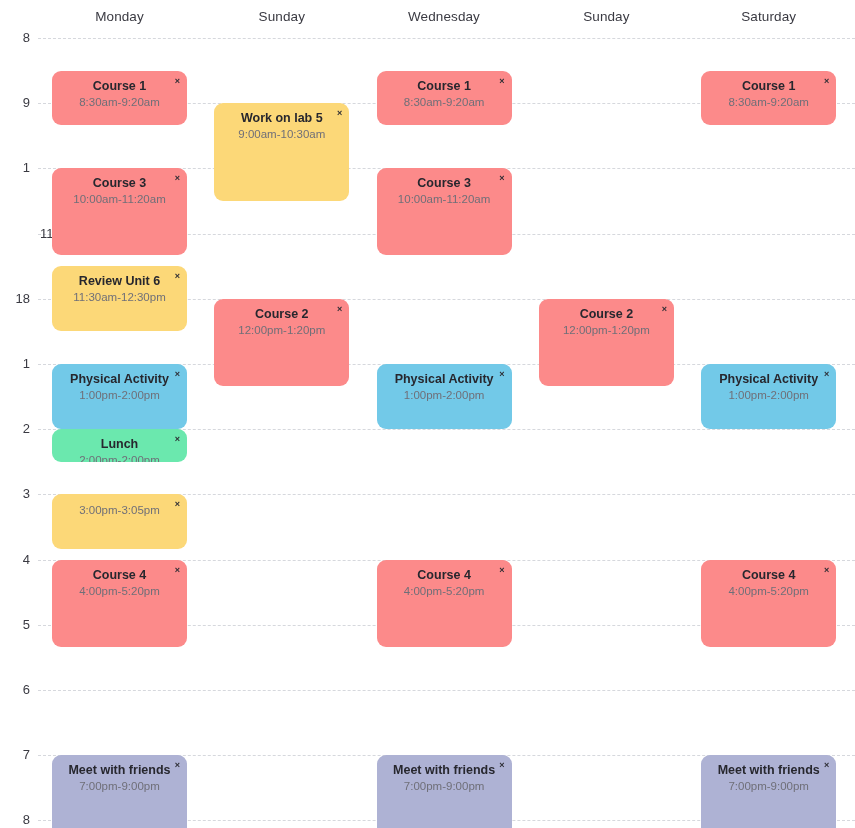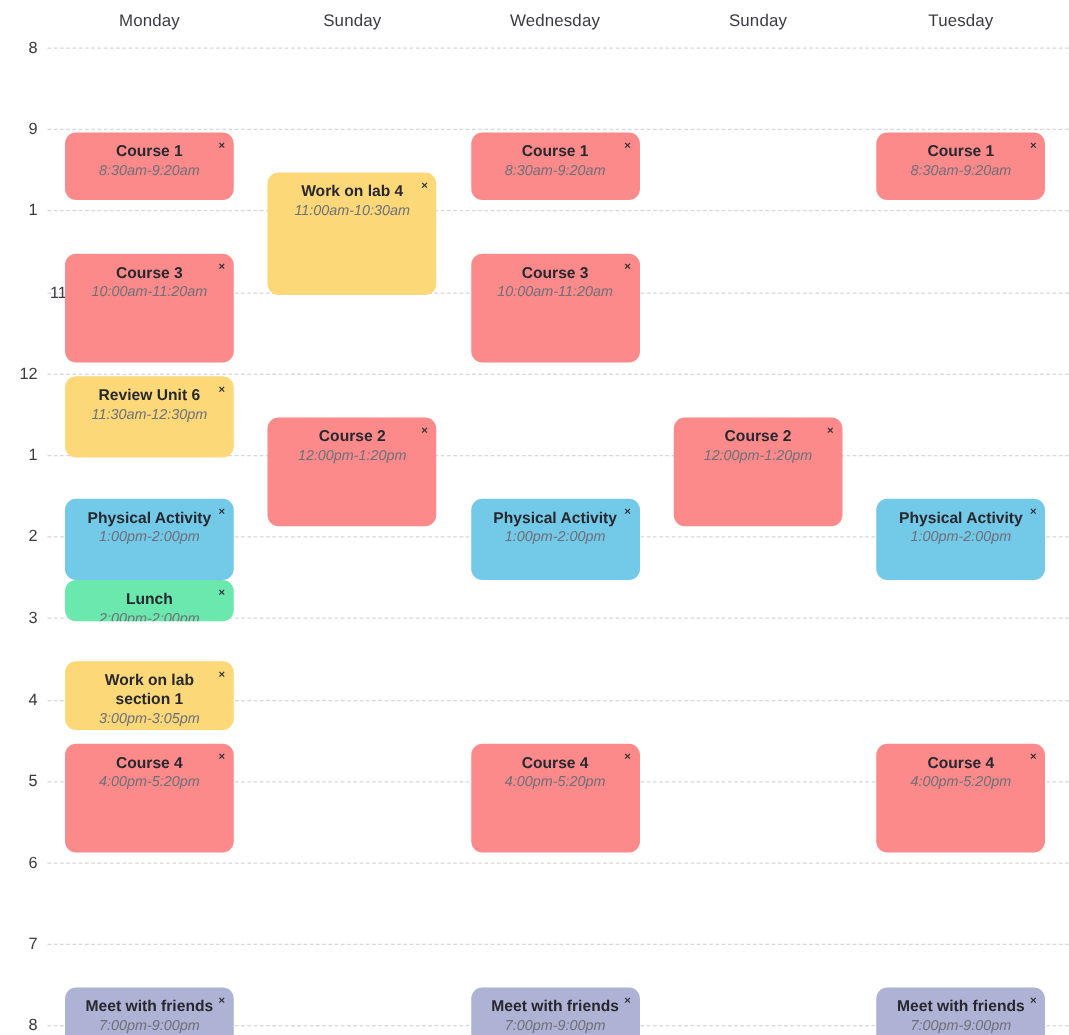--- a/index.html
+++ b/index.html
@@ -46,38 +46,36 @@
     color: #3a3a42;
     line-height: 14px;
   }
 
   
   .event {
     position: absolute;
     border-radius: 9px;
     padding: 8px 7px 0 7px;
     overflow: hidden;
-    margin-top: 35px;
   }
   .event-title {
     font-size: 12.5px;
     font-weight: bold;
     color: #27272e;
     text-align: center;
     line-height: 15px;
     padding: 0 9px;
   }
   .event-time {
     font-size: 11.5px;
     color: #6f6f78;
     text-align: center;
     line-height: 15px;
     margin-top: 1px;
     white-space: nowrap;
-    font-style: italic;
   }
   .event-close {
     position: absolute;
     top: 3px;
     right: 5px;
     font-size: 9px;
     font-weight: bold;
     color: #2c2c33;
     line-height: 10px;
     cursor: pointer;
@@ -86,33 +84,33 @@
 </style>
 </head>
 <body>
 
 <div id="calendar">
   <div class="day-header-row">
       <div class="day-header" style="left: 51.5px;">Monday</div>
       <div class="day-header" style="left: 213.8px;">Sunday</div>
       <div class="day-header" style="left: 376px;">Wednesday</div>
       <div class="day-header" style="left: 538.4px;">Sunday</div>
-      <div class="day-header" style="left: 700.7px;">Tuesday</div>
+      <div class="day-header" style="left: 700.7px;">Saturday</div>
     </div>
   <div id="gridlines">
       <div class="hour-line" style="top: 38px; border-top-color: rgb(214, 216, 221);"></div>
       <div class="hour-label" style="top: 31px;">8</div>
       <div class="hour-line" style="top: 103.2px; border-top-color: rgb(214, 216, 221);"></div>
       <div class="hour-label" style="top: 96.2px;">9</div>
       <div class="hour-line" style="top: 168.4px; border-top-color: rgb(214, 216, 221);"></div>
       <div class="hour-label" style="top: 161.4px;">1</div>
       <div class="hour-line" style="top: 233.6px; border-top-color: rgb(214, 216, 221);"></div>
       <div class="hour-label" style="top: 226.6px; padding-left: 40px;">11</div>
       <div class="hour-line" style="top: 298.8px; border-top-color: rgb(214, 216, 221);"></div>
-      <div class="hour-label" style="top: 291.8px;">12</div>
+      <div class="hour-label" style="top: 291.8px;">18</div>
       <div class="hour-line" style="top: 364px; border-top-color: rgb(214, 216, 221);"></div>
       <div class="hour-label" style="top: 357px;">1</div>
       <div class="hour-line" style="top: 429.2px; border-top-color: rgb(214, 216, 221);"></div>
       <div class="hour-label" style="top: 422.2px;">2</div>
       <div class="hour-line" style="top: 494.4px; border-top-color: rgb(214, 216, 221);"></div>
       <div class="hour-label" style="top: 487.4px;">3</div>
       <div class="hour-line" style="top: 559.6px; border-top-color: rgb(214, 216, 221);"></div>
       <div class="hour-label" style="top: 552.6px;">4</div>
       <div class="hour-line" style="top: 624.8px; border-top-color: rgb(214, 216, 221);"></div>
       <div class="hour-label" style="top: 617.8px;">5</div>
@@ -143,37 +141,36 @@
         <div class="event-title">Physical Activity</div>
         <div class="event-time">1:00pm-2:00pm</div>
         <div class="event-close">×</div>
       </div>
       <div class="event" style="left: 52px; top: 429.2px; width: 135px; height: 32.6px; background: rgb(107, 232, 174);">
         <div class="event-title">Lunch</div>
         <div class="event-time">2:00pm-2:00pm</div>
         <div class="event-close">×</div>
       </div>
       <div class="event" style="left: 52px; top: 494.4px; width: 135px; height: 54.3312px; background: rgb(252, 216, 120);">
-        <div class="event-title">Work on lab section 1</div>
         <div class="event-time">3:00pm-3:05pm</div>
         <div class="event-close">×</div>
       </div>
       <div class="event" style="left: 52px; top: 559.6px; width: 135px; height: 86.9312px; background: rgb(252, 138, 138);">
         <div class="event-title">Course 4</div>
         <div class="event-time">4:00pm-5:20pm</div>
         <div class="event-close">×</div>
       </div>
       <div class="event" style="left: 52px; top: 755.2px; width: 135px; height: 130.4px; background: rgb(174, 178, 212);">
         <div class="event-title">Meet with friends</div>
         <div class="event-time">7:00pm-9:00pm</div>
         <div class="event-close">×</div>
       </div>
       <div class="event" style="left: 214.3px; top: 103.2px; width: 135px; height: 97.8px; background: rgb(252, 216, 120);">
-        <div class="event-title">Work on lab 4</div>
-        <div class="event-time">11:00am-10:30am</div>
+        <div class="event-title">Work on lab 5</div>
+        <div class="event-time">9:00am-10:30am</div>
         <div class="event-close">×</div>
       </div>
       <div class="event" style="left: 214.3px; top: 298.8px; width: 135px; height: 86.9312px; background: rgb(252, 138, 138);">
         <div class="event-title">Course 2</div>
         <div class="event-time">12:00pm-1:20pm</div>
         <div class="event-close">×</div>
       </div>
       <div class="event" style="left: 376.6px; top: 70.6px; width: 135px; height: 54.3312px; background: rgb(252, 138, 138);">
         <div class="event-title">Course 1</div>
         <div class="event-time">8:30am-9:20am</div>

